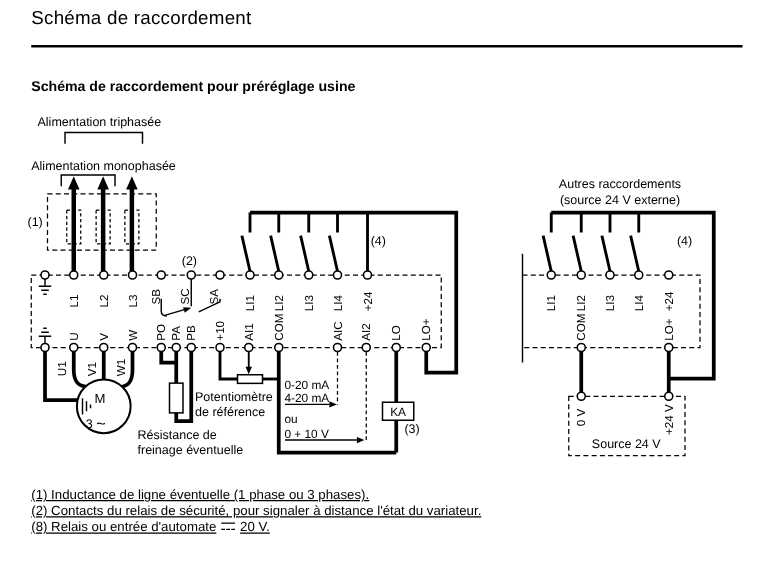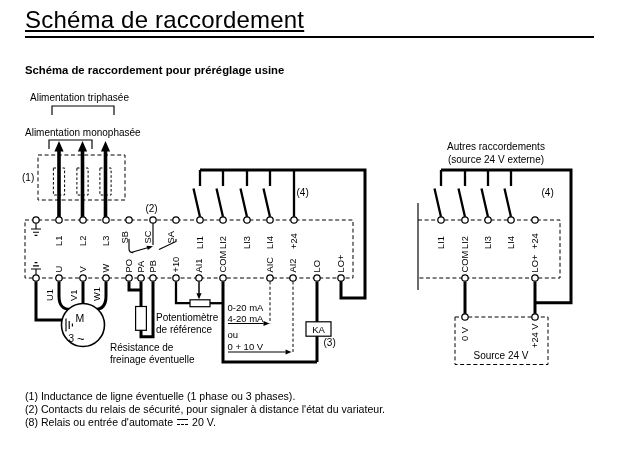--- a/index.html
+++ b/index.html
@@ -1,22 +1,22 @@
 <!DOCTYPE html>
 <html><head>
 <meta charset="utf-8">
 <style>
   html,body{margin:0;padding:0;}
   body{width:620px;height:457px;background:#fff;position:relative;overflow:hidden;
        font-family:"Liberation Sans",sans-serif;color:#000;}
-  .title{position:absolute;left:25px;top:6px;font-size:24px;font-weight:400;letter-spacing:.2px;text-decoration:underline;}
+  .title{position:absolute;left:25px;top:6px;font-size:15px;font-weight:400;letter-spacing:.2px;}
   .rule{position:absolute;left:25px;top:36px;width:569px;height:2px;background:#000;}
   .subtitle{position:absolute;left:25px;top:64px;font-size:11.3px;font-weight:700;text-align:right;}
   .footnotes{position:absolute;left:25px;top:390px;font-size:10.6px;line-height:13px;white-space:nowrap;}
-  .fnrow{height:13px;}
+  .fnrow{height:13px;text-decoration:underline;}
   .dc{display:inline-block;width:11px;height:4px;border-top:1.6px solid #000;
       border-bottom:1.6px dashed #000;margin:0 4px;vertical-align:1px;}
   svg{position:absolute;left:0;top:0;}
   .w1{stroke:#000;stroke-width:1.15;fill:none;}
   .w2{stroke:#000;stroke-width:2.3;fill:none;}
   .w3{stroke:#000;stroke-width:3;fill:none;}
   .w4{stroke:#000;stroke-width:3.6;fill:none;}
   .dsh{stroke:#000;stroke-width:1;fill:none;stroke-dasharray:4 2.6;}
   .dsh2{stroke:#000;stroke-width:1;fill:none;stroke-dasharray:2.6 2;}
   .dsh3{stroke:#000;stroke-width:1;fill:none;stroke-dasharray:3 2.2;}

